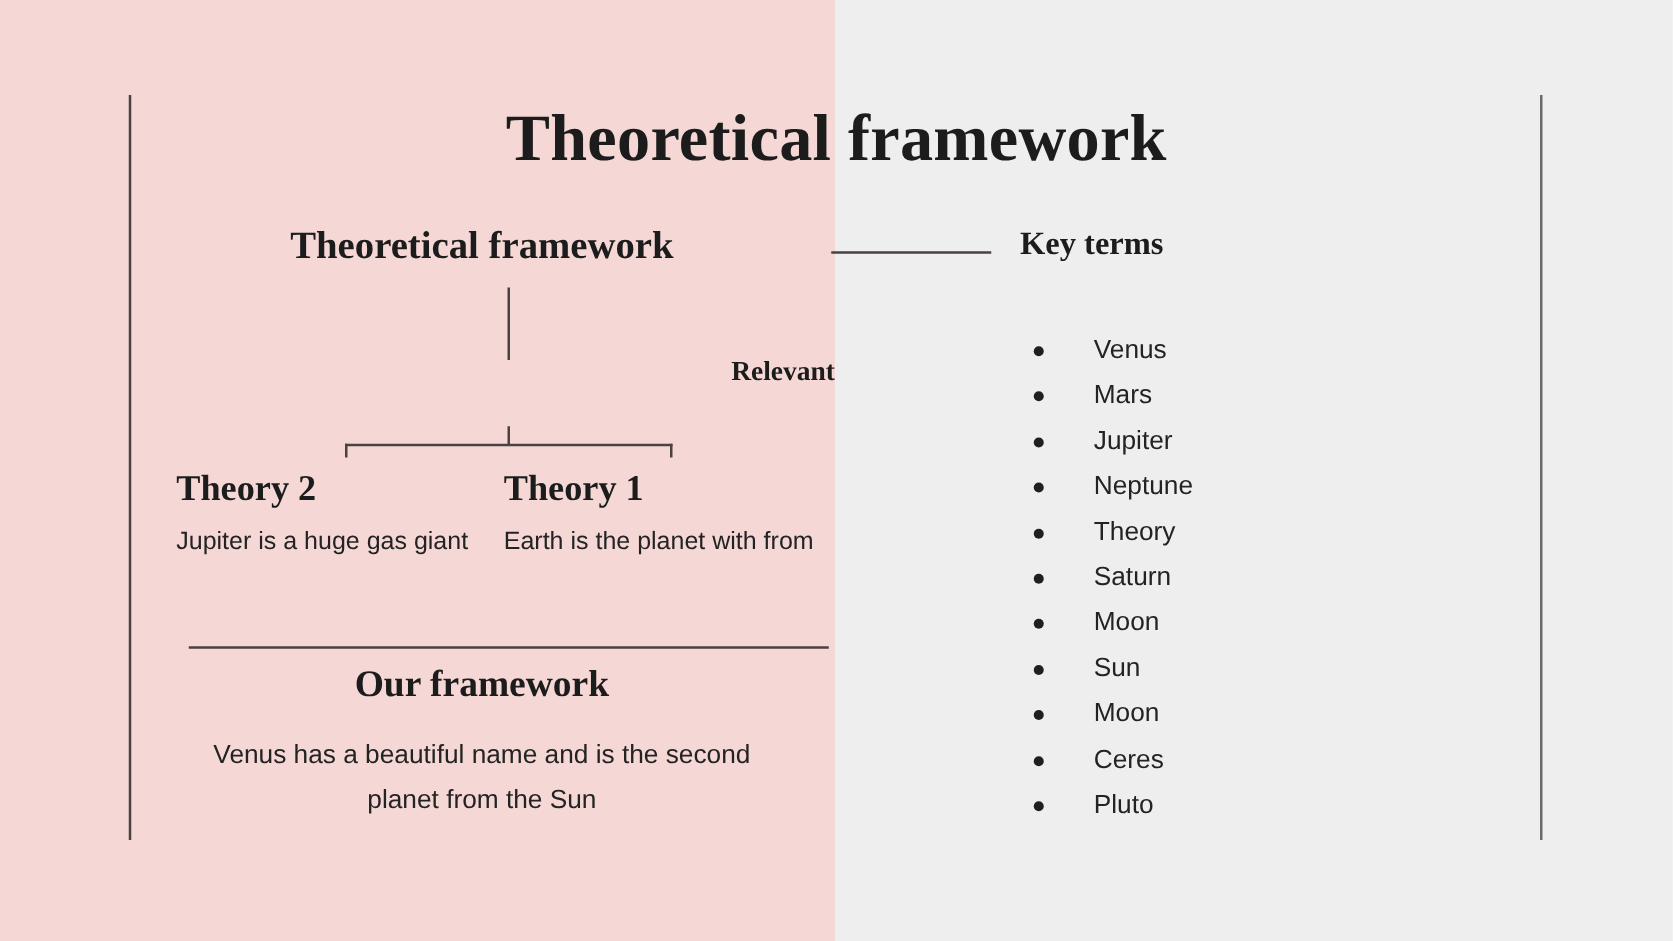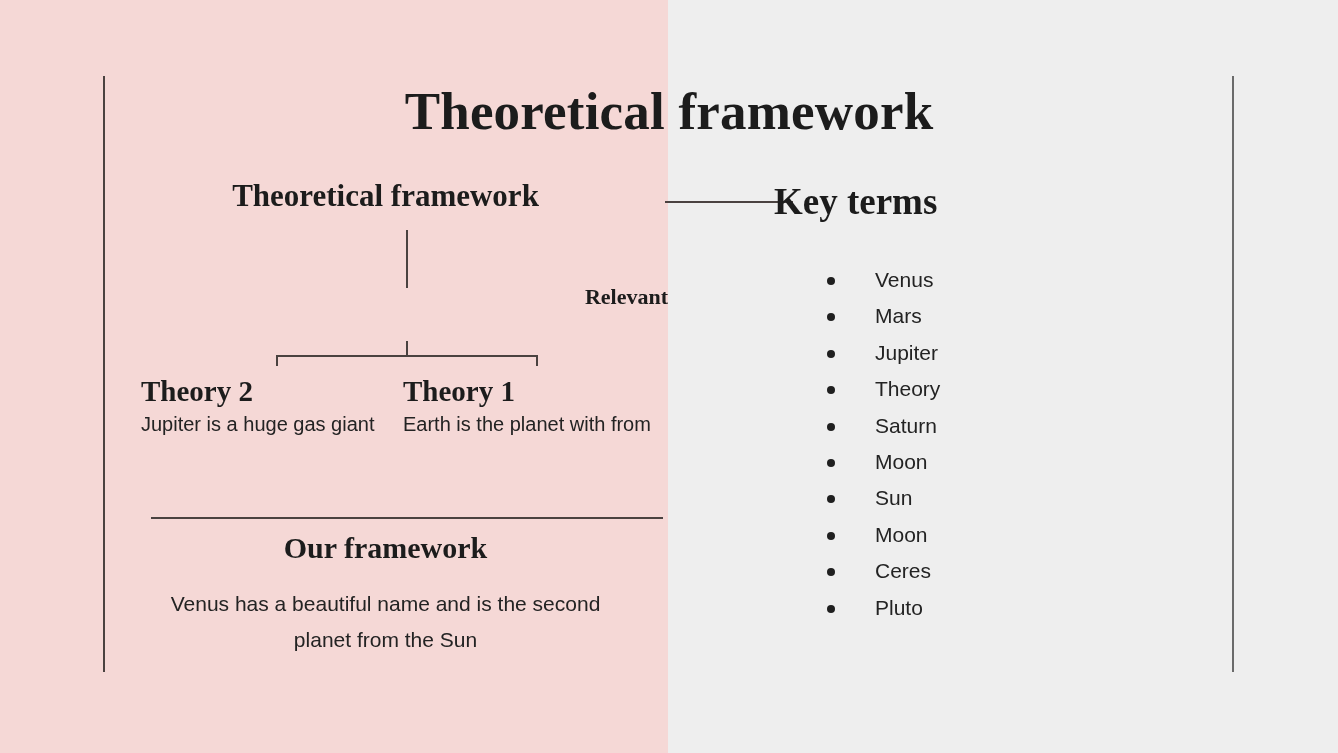--- a/index.html
+++ b/index.html
@@ -149,21 +149,21 @@
   #leaf-right { left: 300px; }
 
   .leaf-title {
     font-family: "Liberation Serif", serif;
     font-weight: bold;
     font-size: 29px;
     color: #1c1c1c;
     line-height: 1.15;
   }
   .leaf-body {
-    margin-top: 2px;
+    margin-top: 11px;
     font-family: "Liberation Sans", sans-serif;
     font-size: 20px;
     color: #232323;
     line-height: 1.42;
   }
 
   #divider {
     position: absolute;
     left: 48px;
     top: 517px;
@@ -200,25 +200,25 @@
     position: absolute;
     left: 665px;
     top: 201px;
     width: 128px;
     height: 2px;
     background: #4a4240;
   }
 
   #key-terms-title {
     position: absolute;
-    left: 774px;
+    left: 816px;
     top: 180px;
     font-family: "Liberation Serif", serif;
     font-weight: bold;
-    font-size: 37px;
+    font-size: 26px;
     color: #1c1c1c;
   }
 
   #key-terms-list {
     position: absolute;
     left: 824px;
     top: 264px;
     list-style: none;
     margin: 0;
     padding: 0;
@@ -288,20 +288,21 @@
   </div>
 
   <div id="connector"></div>
 
   <div id="key-terms-title">Key terms</div>
 
   <ul id="key-terms-list">
     <li><span class="bullet"></span><span>Venus</span></li>
     <li><span class="bullet"></span><span>Mars</span></li>
     <li><span class="bullet"></span><span>Jupiter</span></li>
+    <li><span class="bullet"></span><span>Neptune</span></li>
     <li><span class="bullet"></span><span>Theory</span></li>
     <li><span class="bullet"></span><span>Saturn</span></li>
     <li><span class="bullet"></span><span>Moon</span></li>
     <li><span class="bullet"></span><span>Sun</span></li>
     <li><span class="bullet"></span><span>Moon</span></li>
     <li><span class="bullet"></span><span>Ceres</span></li>
     <li><span class="bullet"></span><span>Pluto</span></li>
   </ul>
 
 </div>

